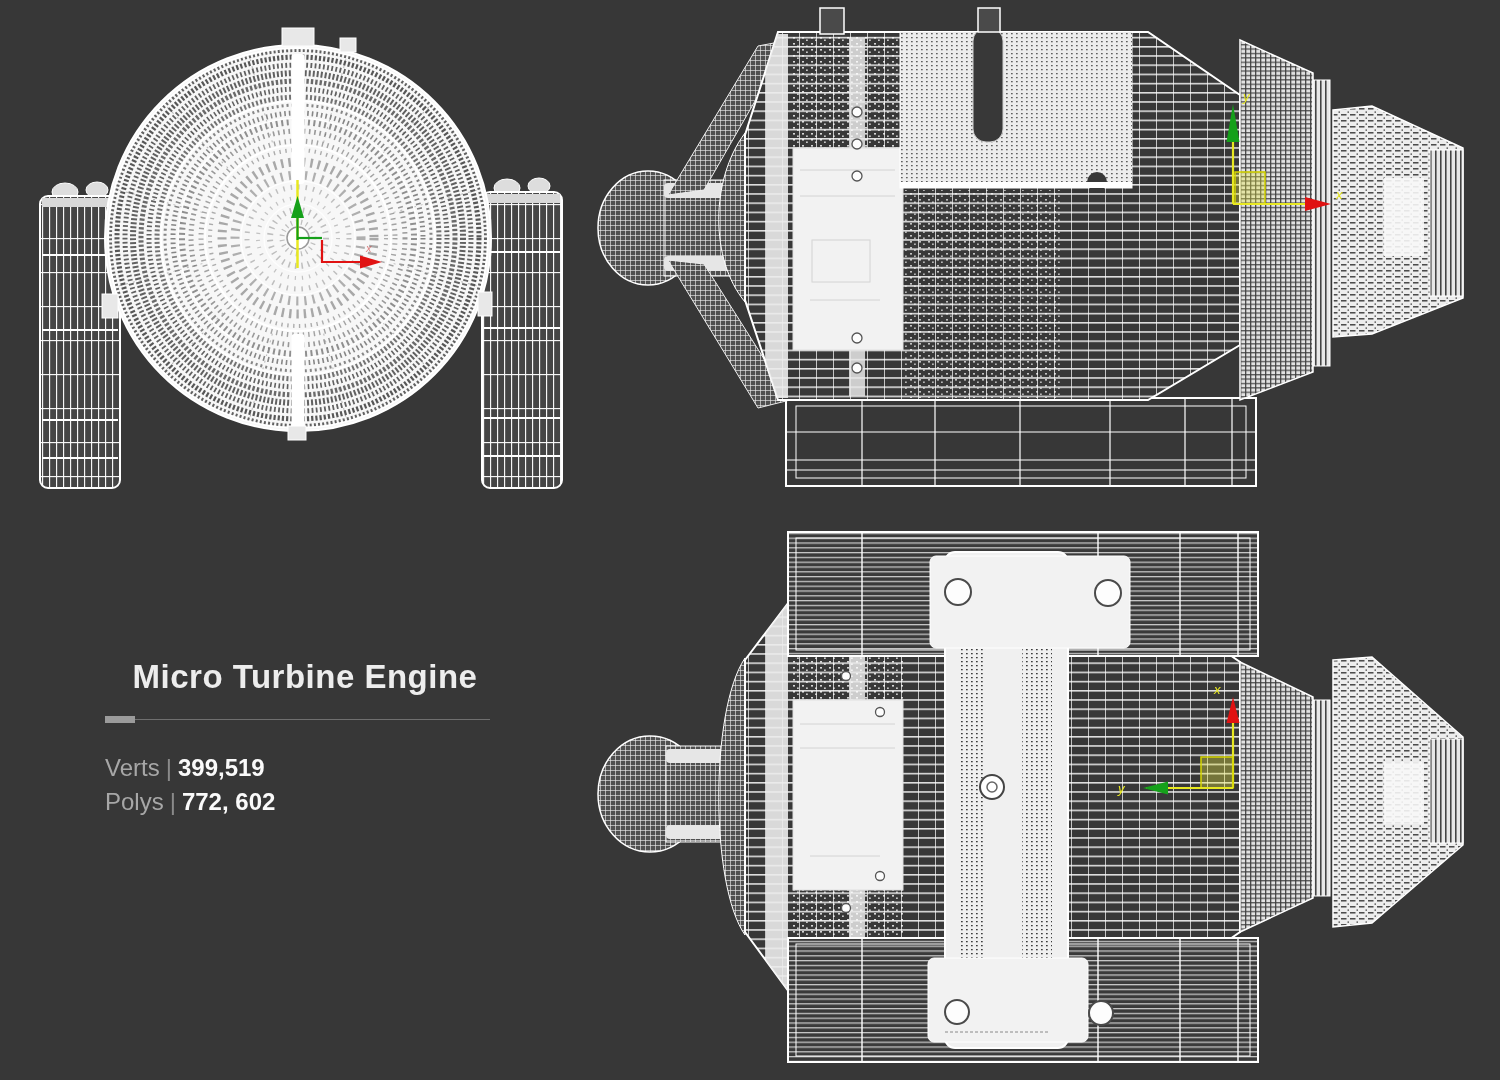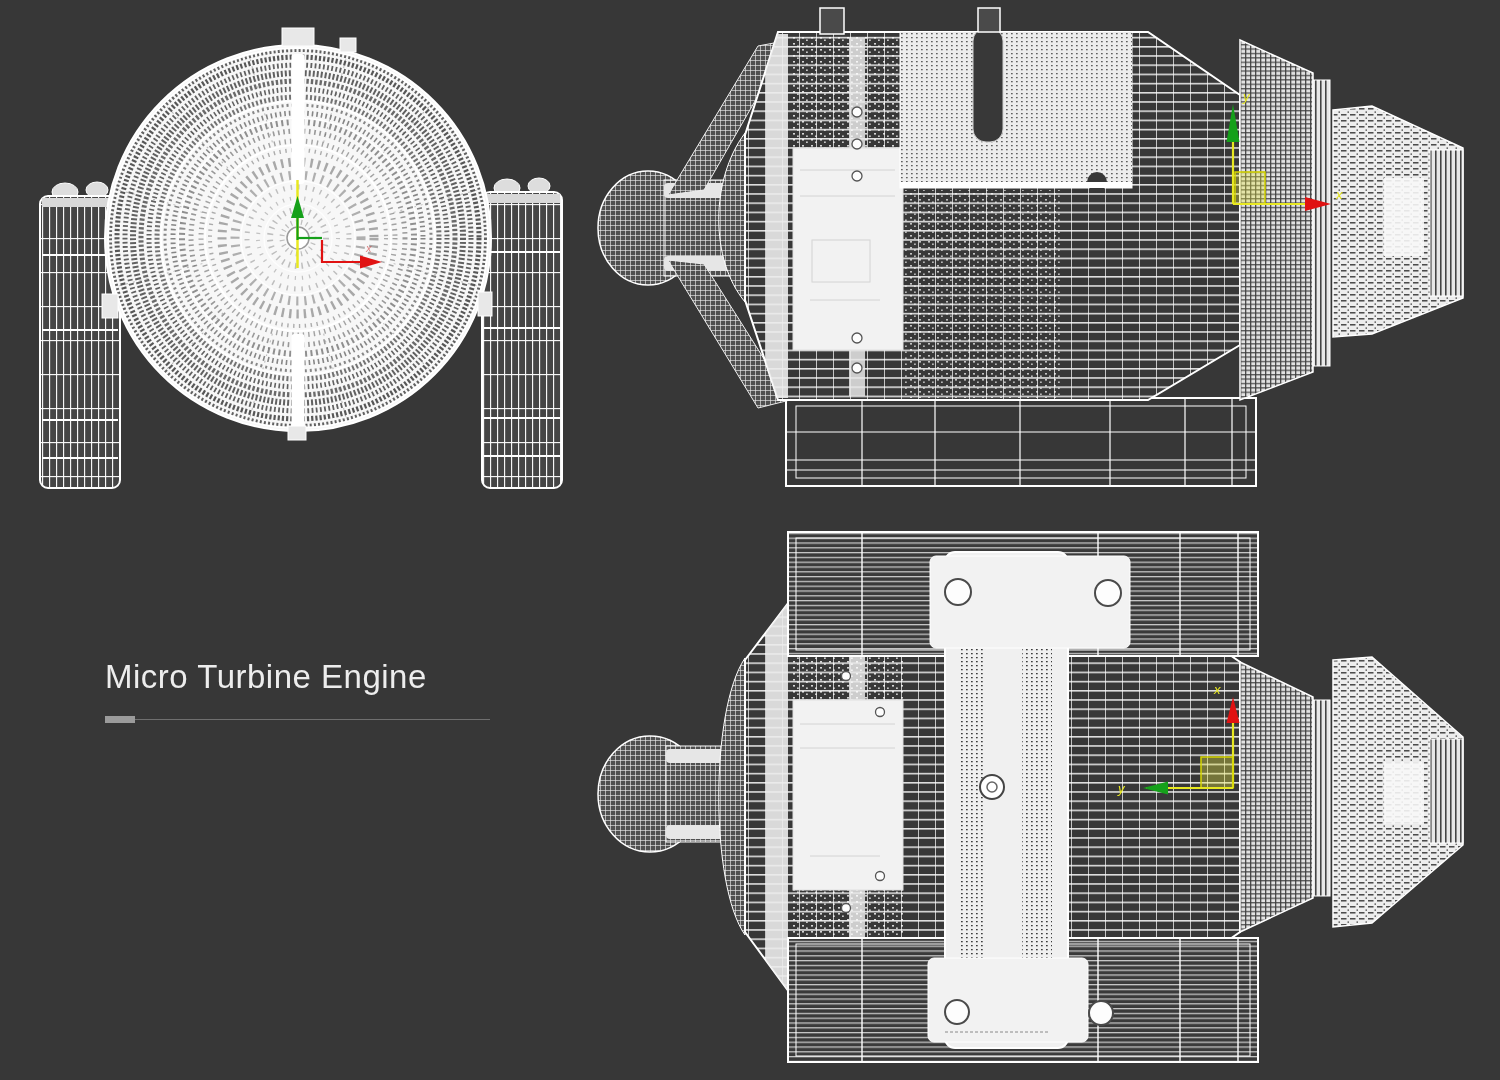--- a/index.html
+++ b/index.html
@@ -1,20 +1,20 @@
 <!DOCTYPE html>
 <html><head>
 <meta charset="utf-8">
 <style>
   html,body{margin:0;padding:0;background:#222;}
   .stage{position:relative;width:1500px;height:1080px;background:#373737;overflow:hidden;
          font-family:"Liberation Sans",sans-serif;}
   .stage svg{position:absolute;left:0;top:0;}
   .info{position:absolute;left:105px;top:658px;width:400px;}
-  .title{font-size:33px;font-weight:400;letter-spacing:.5px;color:#ededed;}
+  .title{font-size:33px;font-weight:700;letter-spacing:.5px;color:#ededed;text-align:center;}
   .rule{position:relative;height:7px;margin-top:20px;width:385px;}
   .rule-line{position:absolute;left:0;top:3px;width:385px;height:1px;background:#6f6f6f;}
   .rule-tick{position:absolute;left:0;top:0;width:30px;height:7px;background:#9b9b9b;}
   .stats{margin-top:28px;font-size:24px;line-height:34px;color:#a7a7a7;}
   .stat-sep{color:#8a8a8a;padding:0 6px;}
   .stat-value{color:#fafafa;font-weight:700;}
 </style>
 </head>
 <body>
 
@@ -303,15 +303,19 @@
   </g>
 </g>
 </svg>
 
 <div class="info">
   <div class="title">Micro Turbine Engine</div>
   <div class="rule">
     <div class="rule-line"></div>
     <div class="rule-tick"></div>
   </div>
+  <div class="stats">
+    <div><span>Verts</span><span class="stat-sep">|</span><span class="stat-value">399,519</span></div>
+    <div><span>Polys</span><span class="stat-sep">|</span><span class="stat-value">772, 602</span></div>
+  </div>
 </div>
 
 </div>
 
 </body></html>

